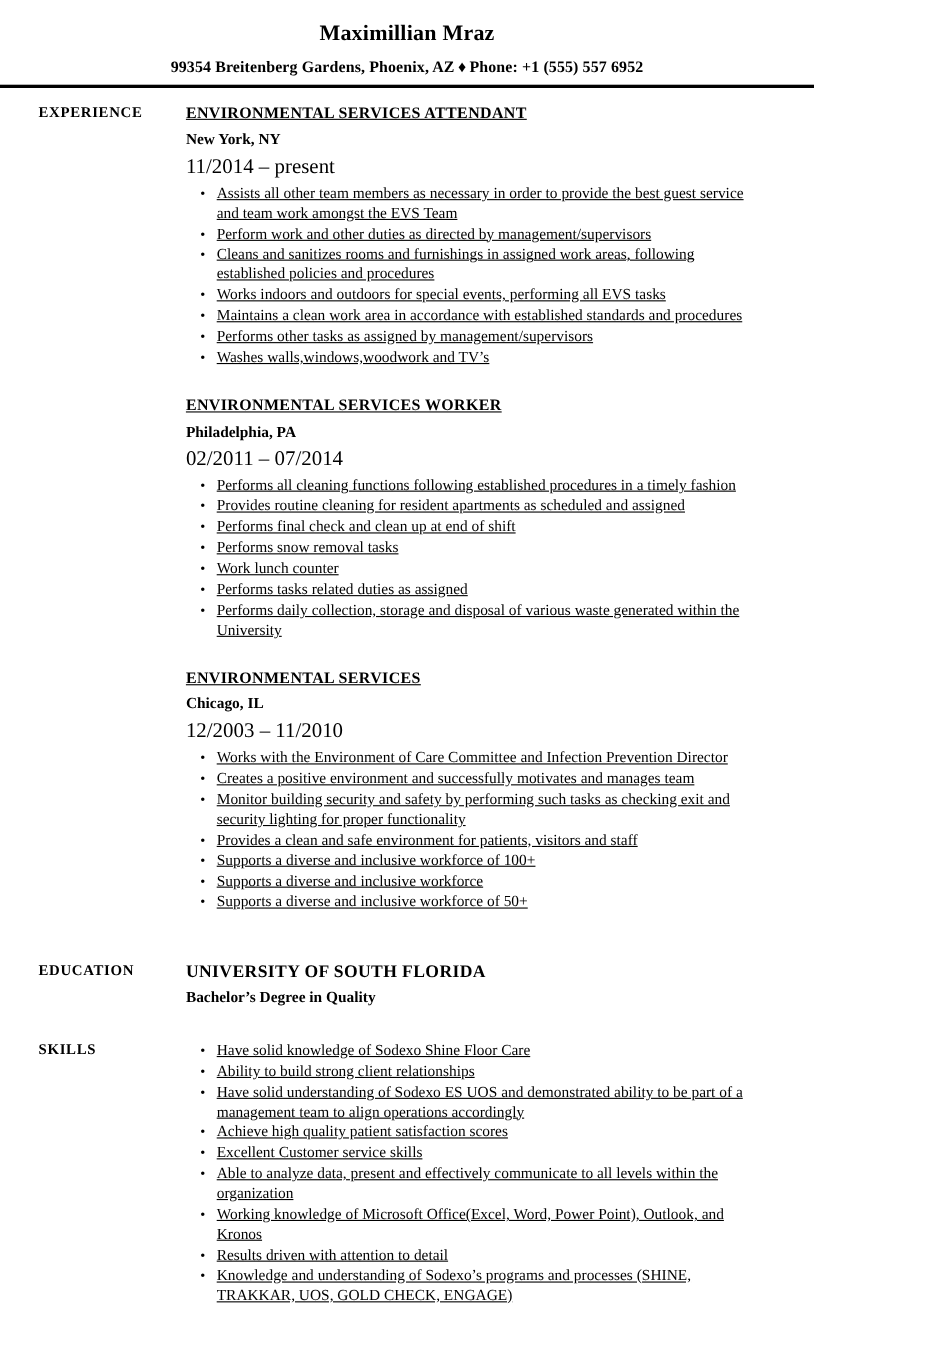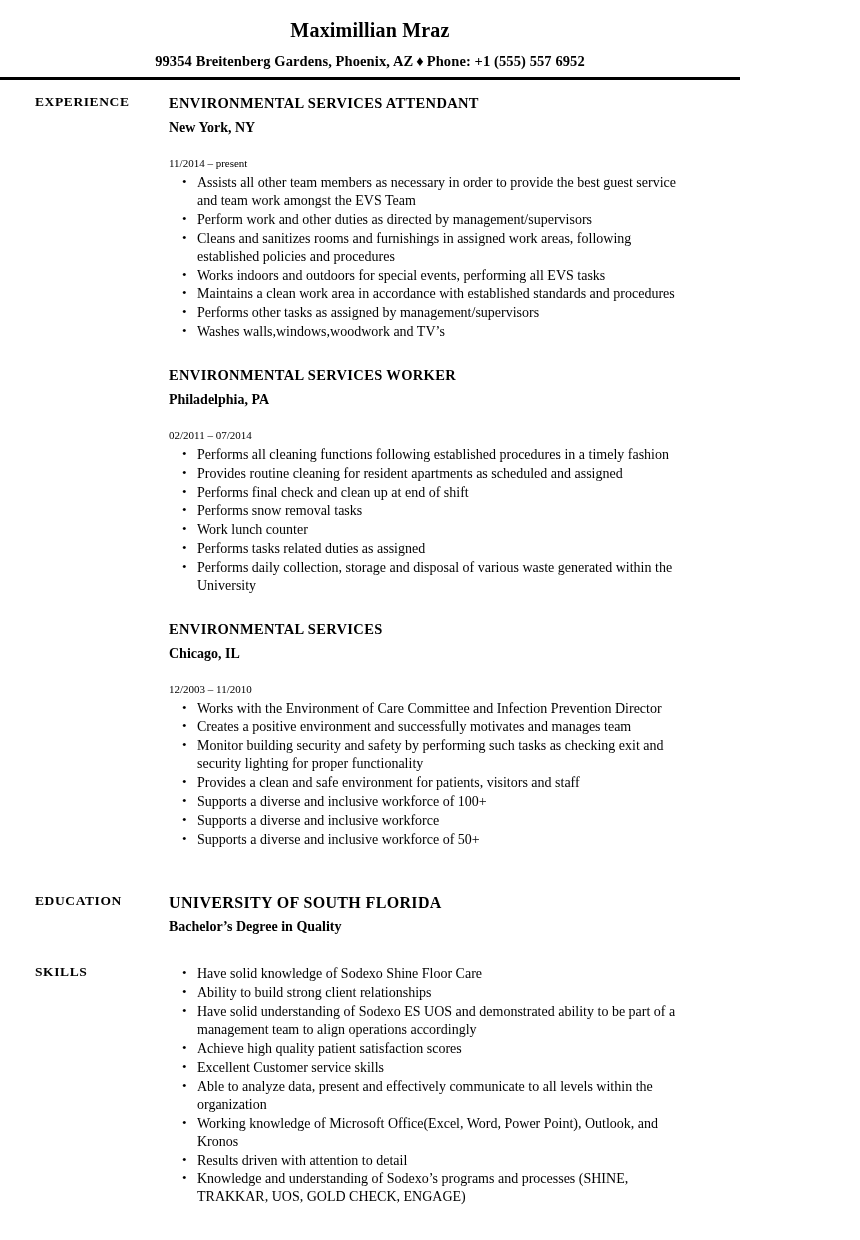--- a/index.html
+++ b/index.html
@@ -78,39 +78,41 @@
 
   
   .job { margin-bottom: 0; }
   .job + .job { margin-top: 25px; }
 
   .job-title {
     font-size: 14.5px;
     font-weight: bold;
     letter-spacing: 0.35px;
     line-height: 1.3;
+    text-decoration: underline;
   }
   .job-location {
     font-size: 14px;
     font-weight: bold;
     line-height: 1.35;
     margin-top: 6px;
   }
   .job-dates {
-    font-size: 11px;
+    font-size: 19px;
     font-weight: normal;
     line-height: 1.35;
-    margin-top: 18px;
+    margin-top: 1px;
   }
 
   
   ul.bullets {
     list-style: none;
     margin: 3px 0 0 0;
     padding: 0;
+    text-decoration: underline;
   }
   ul.bullets > li {
     position: relative;
     padding-left: 28px;
     font-size: 14px;
     line-height: 1.28;
     margin-top: 1px;
     text-align: left;
   }
   ul.bullets > li::before {

